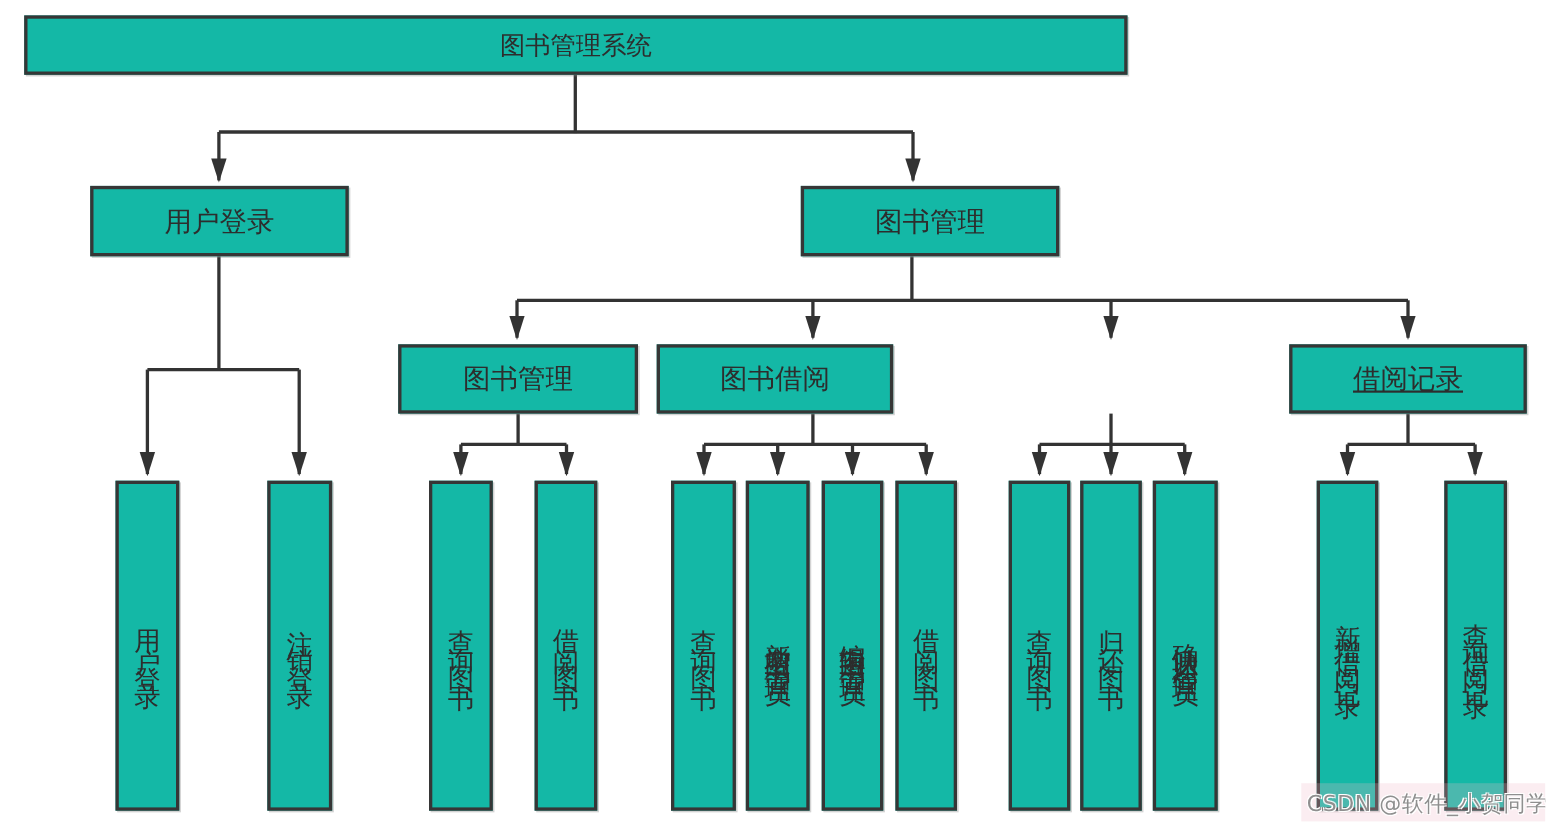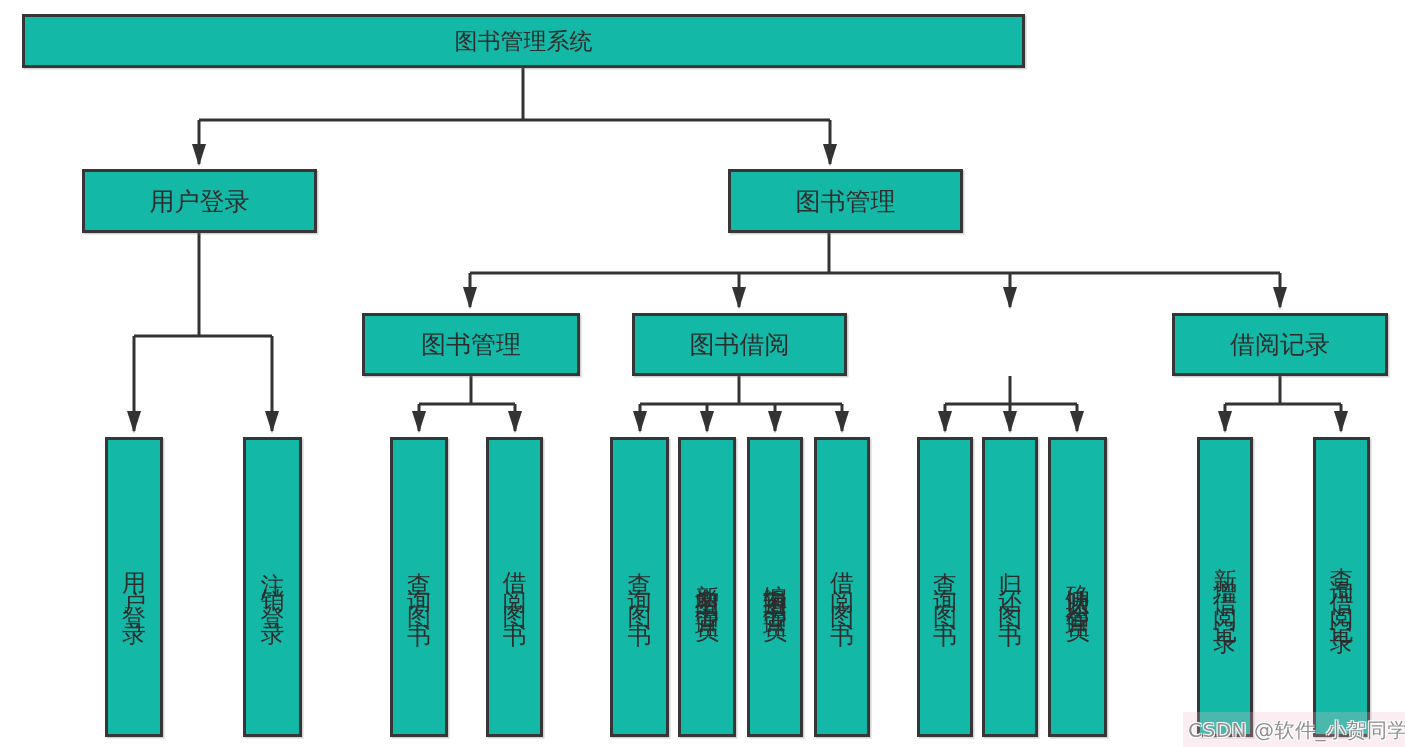--- a/index.html
+++ b/index.html
@@ -126,24 +126,24 @@
   <div class="node lvl2" style="left:82px;">
     <span>用户登录</span>
   </div>
   <div class="node lvl2" style="left:728px;font-family:Liberation Serif, serif;">
     <span>图书管理</span>
   </div>
 
   <div class="node lvl3" style="left:362px;width:218px;">
     <span>图书管理</span>
   </div>
-  <div class="node lvl3" style="left:632px;width:215px;">
+  <div class="node lvl3" style="left:597px;width:215px;">
     <span>图书借阅</span>
   </div>
-  <div class="node lvl3" style="left:1172px;width:216px;">
+  <div class="node lvl3" style="left:1172px;width:216px;text-decoration:underline;">
     <span>借阅记录</span>
   </div>
 
   <div class="node leaf" style="left:105px;width:58px;">
     <span class="vtext ls4">用户登录</span>
   </div>
   <div class="node leaf" style="left:243px;width:59px;">
     <span class="vtext ls4">注销登录</span>
   </div>
   <div class="node leaf" style="left:390px;width:58px;">

